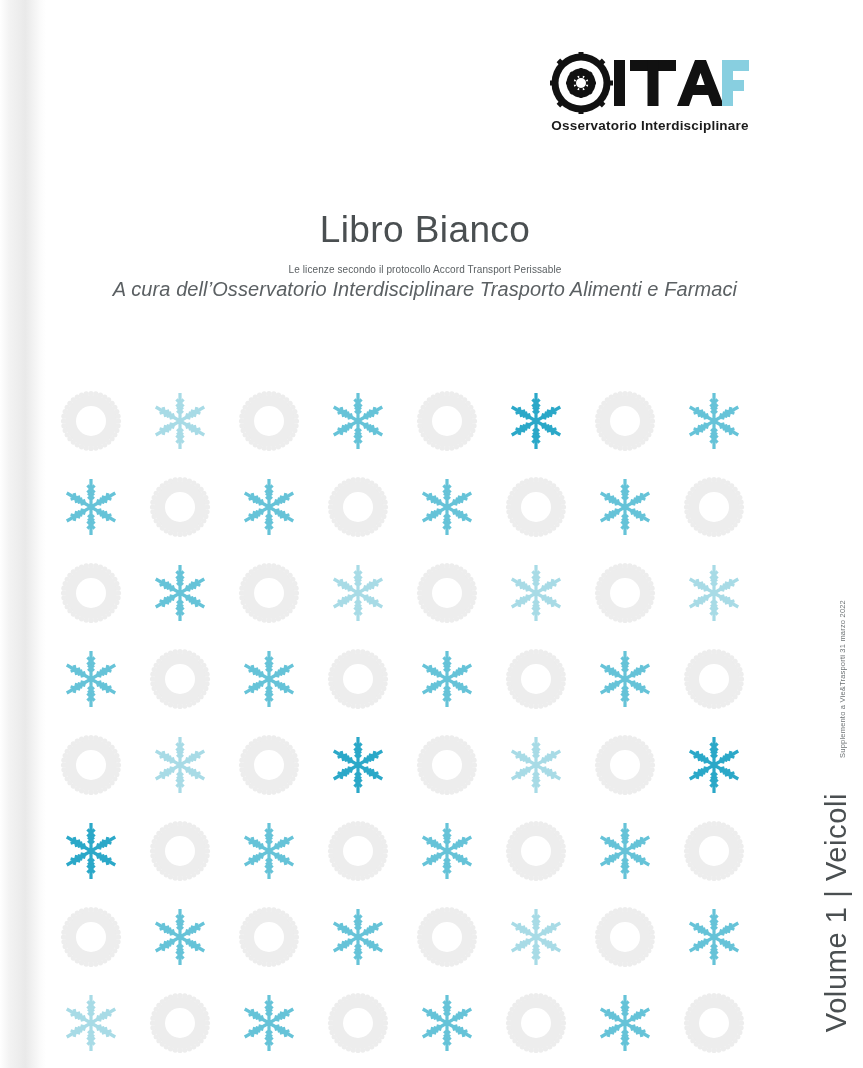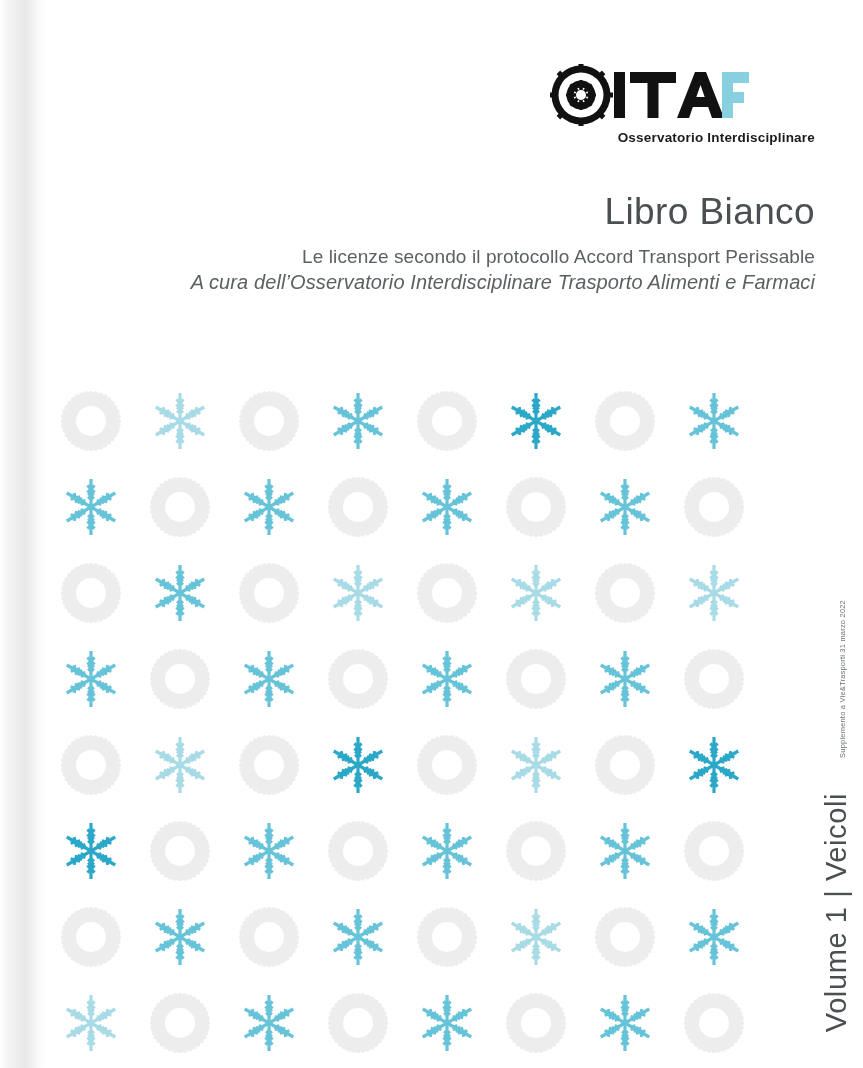--- a/index.html
+++ b/index.html
@@ -27,57 +27,57 @@
     position: absolute;
     left: 46px; top: 0;
     width: 3px; height: 100%;
     background: linear-gradient(to right, #ffffff, #ffffff);
   }
 
   
   #logo-block {
     position: absolute;
     right: 48px;
-    top: 64px;
+    top: 52px;
     width: 330px;
-    text-align: right;
+    text-align: center;
   }
   #logo-mark {
     display: block;
     margin: 0 auto;
   }
   .logo-sub {
     font-size: 13.5px;
     font-weight: bold;
     letter-spacing: 0.2px;
     color: #1b1b1b;
     line-height: 1.22;
     white-space: nowrap;
   }
   #logo-sub-wrap { margin-top: 4px; }
 
   
   #title-block {
     position: absolute;
     right: 48px;
-    top: 190px;
+    top: 208px;
     width: 780px;
-    text-align: right;
+    text-align: center;
   }
   #title-line-1, #title-line-2 {
     font-size: 37px;
     font-weight: 300;
     letter-spacing: 0.4px;
     color: #4a4f51;
     line-height: 1.18;
     white-space: nowrap;
   }
   #subtitle-1 {
     margin-top: 12px;
-    font-size: 19px;
+    font-size: 10px;
     font-weight: 400;
     color: #5b6063;
     letter-spacing: 0.1px;
   }
   #subtitle-2 {
     margin-top: 3px;
     font-size: 20px;
     font-style: italic;
     color: #5b6063;
     letter-spacing: 0.1px;

